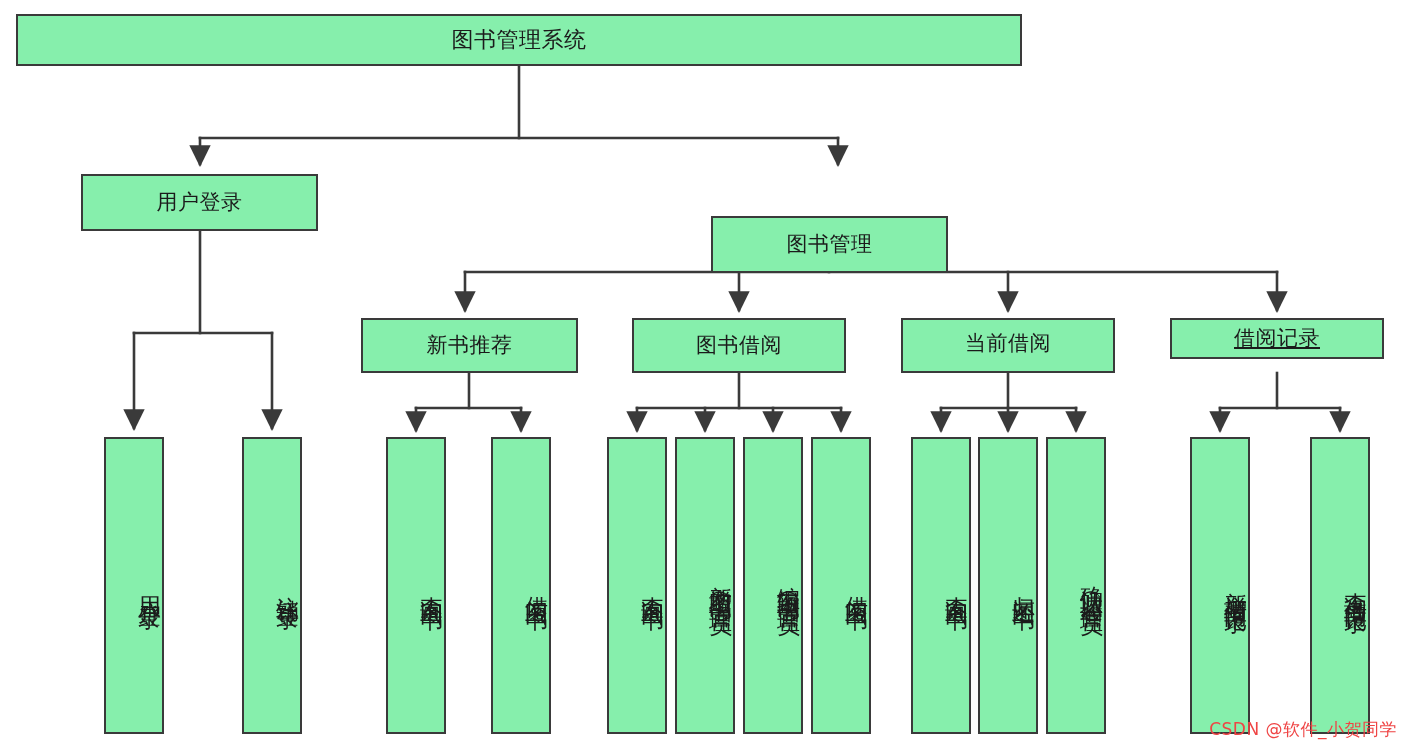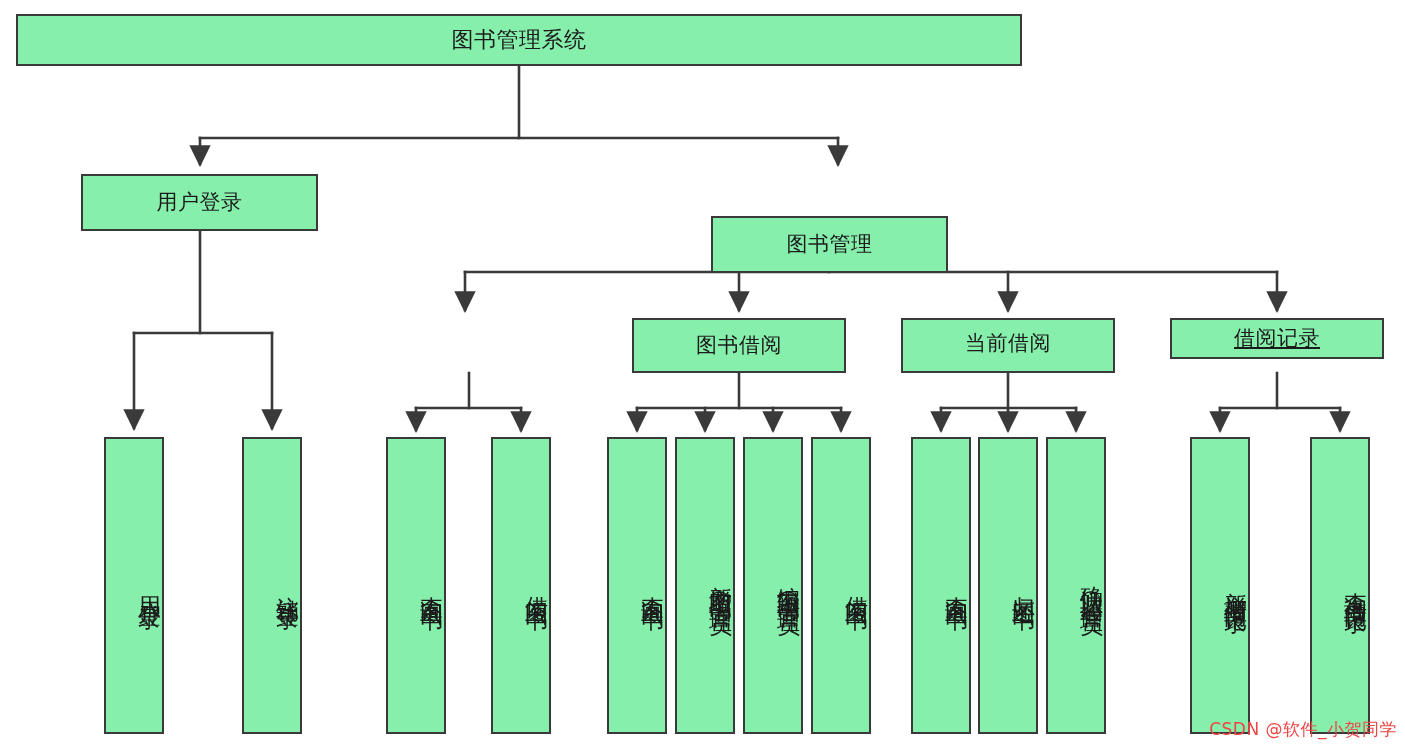--- a/index.html
+++ b/index.html
@@ -143,20 +143,23 @@
   </div>
 
   <div class="node horiz" style="left:81px; top:174px; width:237px; height:57px;">
     <span>用户登录</span>
   </div>
 
   <div class="node horiz" style="left:711px; top:174px; width:237px; height:57px;margin-top:42px;">
     <span>图书管理</span>
   </div>
 
+  <div class="node horiz" style="left:361px; top:318px; width:217px; height:55px;">
+    <span>新书推荐</span>
+  </div>
 
   <div class="node horiz" style="left:632px; top:318px; width:214px; height:55px;">
     <span>图书借阅</span>
   </div>
 
   <div class="node horiz" style="left:901px; top:318px; width:214px; height:55px;font-family:Liberation Mono, monospace;">
     <span>当前借阅</span>
   </div>
 
   <div class="node horiz" style="left:1170px; top:318px; width:214px; height:41px;text-decoration:underline;">

